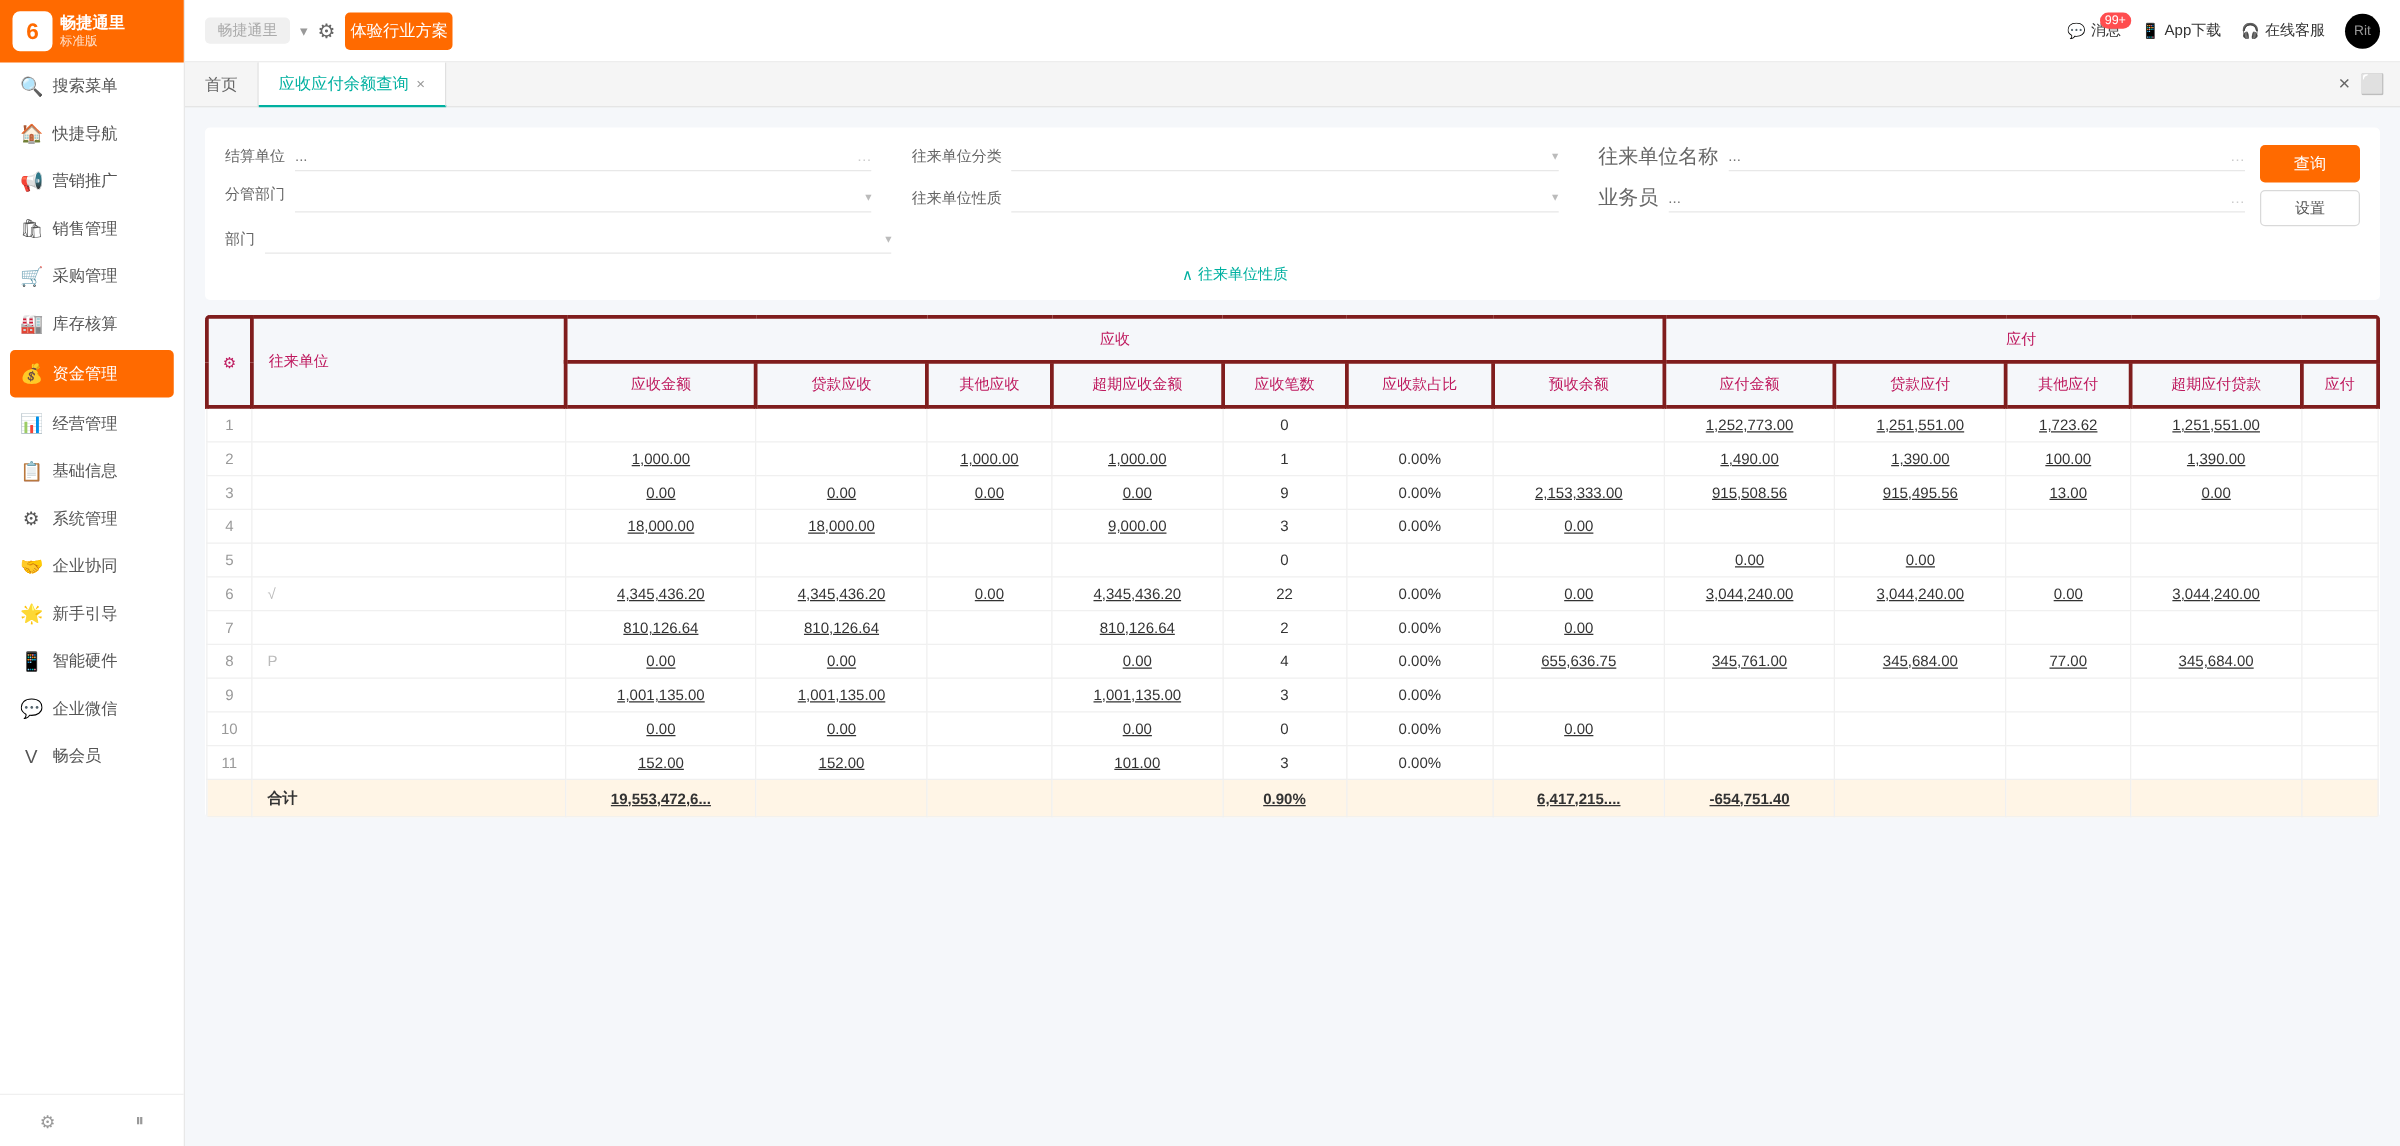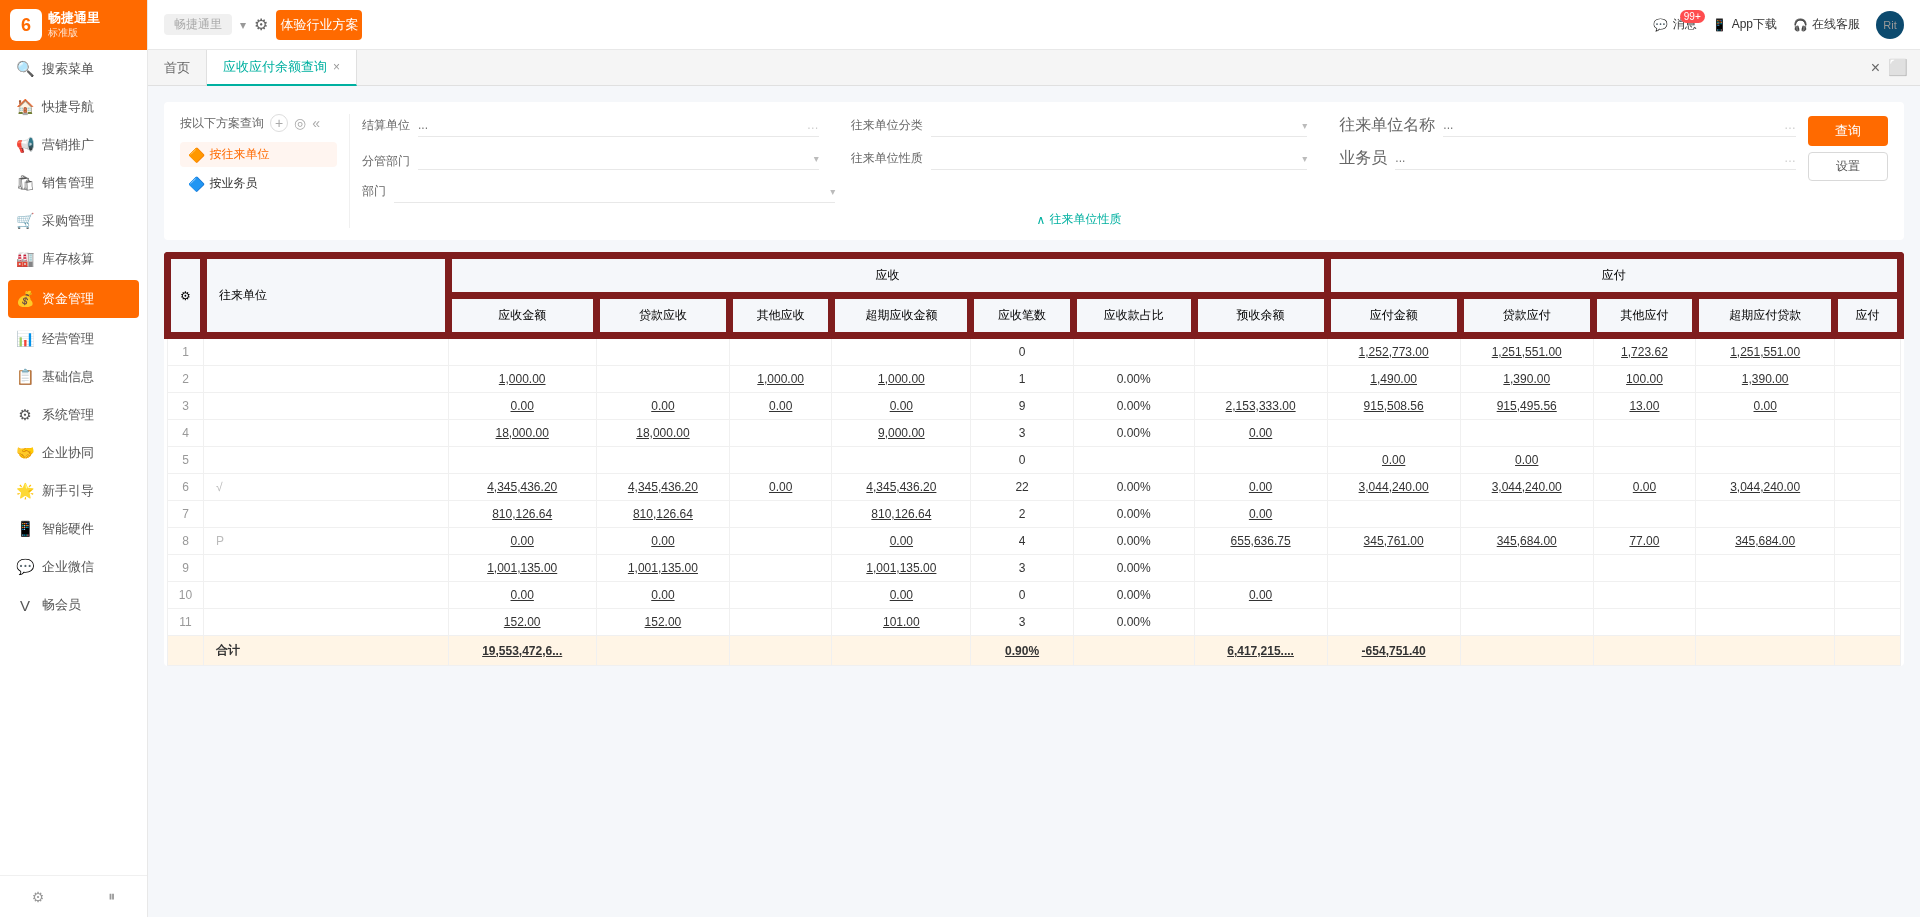--- a/index.html
+++ b/index.html
@@ -55,21 +55,21 @@
     .filter-area { background: #fff; border-radius: 4px; padding: 12px 16px; margin-bottom: 12px; }
     .scheme-item { display: flex; align-items: center; gap: 4px; padding: 4px 8px; border-radius: 4px; cursor: pointer; font-size: 12px; }
     .scheme-item.active { color: #ff6a00; background: #fff5f0; }
     .collapse-btn { color: #00b0a0; font-size: 12px; cursor: pointer; display: flex; align-items: center; gap: 4px; justify-content: center; margin-top: 8px; }
     .btn-query { background: #ff6a00; color: #fff; border: none; padding: 6px 20px; border-radius: 4px; cursor: pointer; font-size: 13px; }
     .btn-settings { background: #fff; border: 1px solid #d9d9d9; padding: 5px 16px; border-radius: 4px; cursor: pointer; font-size: 12px; color: #555; }
 
     
     .table-container { background: #fff; border-radius: 4px; overflow: auto; }
     .data-table { width: 100%; border-collapse: collapse; font-size: 12px; min-width: 1200px; }
-    .data-table th { background: #f5f7fa; border: 7px solid #7f1d1d; padding: 8px 6px; text-align: center; font-weight: normal; color: #000000; white-space: nowrap; }
+    .data-table th { background: #f5f7fa; border: 3px solid #7f1d1d; padding: 8px 6px; text-align: center; font-weight: normal; color: #be185d; white-space: nowrap; }
     .data-table td { border: 1px solid #f0f0f0; padding: 6px 8px; text-align: center; color: #333; white-space: nowrap; }
     .data-table td.number { text-decoration: underline; color: #333; cursor: pointer; }
     .data-table td.row-num { color: #999; }
     .data-table tr.total-row td { background: #fff5e6; font-weight: bold; }
     .th-ar { background: #e8f4f3; color: #00897b; }
     .th-ap { background: #e8f0fa; color: #1565c0; }
     .col-partner { text-align: left; padding-left: 12px; }
     .negative { color: #e53935; }
 
     
@@ -172,21 +172,21 @@
         <span class="header-notice-badge">99+</span>
       </div>
       <div style="display:flex;align-items:center;gap:4px;">
         <span>📱</span>
         <span>App下载</span>
       </div>
       <div style="display:flex;align-items:center;gap:4px;">
         <span>🎧</span>
         <span>在线客服</span>
       </div>
-      <div style="background:#0c4a6e;border-radius:50%;width:28px;height:28px;display:flex;align-items:center;justify-content:center;font-size:11px;color:#999;">Rit</div>
+      <div style="background:#000000;border-radius:50%;width:28px;height:28px;display:flex;align-items:center;justify-content:center;font-size:11px;color:#999;">Rit</div>
     </div>
   </div>
 
   <div class="tab-bar">
     <div class="tab-item">
       <span>首页</span>
     </div>
     <div class="tab-item active">
       <span>应收应付余额查询</span>
       <span class="tab-close">×</span>
@@ -197,36 +197,20 @@
     </div>
   </div>
 
   <div class="page-content">
     <div class="page-inner">
 
 
       <div class="filter-area">
         <div style="display:flex; gap:12px;">
 
-          <div style="width:170px; flex-shrink:0; border-right:1px solid #f0f0f0; padding-right:12px;">
-            <div style="display:flex; align-items:center; gap:6px; margin-bottom:10px;">
-              <span style="font-size:12px; color:#666;">按以下方案查询</span>
-              <span style="width:18px;height:18px;border:1px solid #ddd;border-radius:50%;display:flex;align-items:center;justify-content:center;cursor:pointer;font-size:14px;color:#aaa;">+</span>
-              <span style="font-size:14px;color:#aaa;cursor:pointer;">◎</span>
-              <span style="font-size:14px;color:#aaa;cursor:pointer;">«</span>
-            </div>
-            <div class="scheme-item active">
-              <span style="color:#ff6a00;font-size:14px;">🔶</span>
-              <span>按往来单位</span>
-            </div>
-            <div class="scheme-item" style="margin-top:4px;">
-              <span style="color:#ccc;font-size:14px;">🔷</span>
-              <span>按业务员</span>
-            </div>
-          </div>
 
           <div style="flex:1;">
 
             <div style="display:flex; gap:0; align-items:center; margin-bottom:10px;">
               <div style="flex:1; display:flex; align-items:center; gap:8px;">
                 <span style="font-size:12px;color:#666;white-space:nowrap;">结算单位</span>
                 <div style="flex:1;border-bottom:1px solid #e8e8e8;padding:4px 0;display:flex;align-items:center;min-width:120px;">
                   <input type="text" style="border: none; outline: none; font-size: 12px; width: 100%;" placeholder="...">
                   <span style="color:#ccc;">…</span>
                 </div>
@@ -243,21 +227,21 @@
               <div style="flex:1; display:flex; align-items:center; gap:8px;">
                 <span style="font-size:16px;color:#666;white-space:nowrap;">往来单位名称</span>
                 <div style="flex:1;border-bottom:1px solid #e8e8e8;padding:4px 0;display:flex;align-items:center;min-width:120px;">
                   <input type="text" style="border: none; outline: none; font-size: 12px; width: 100%;" placeholder="...">
                   <span style="color:#ccc;">…</span>
                 </div>
               </div>
             </div>
 
             <div style="display:flex; gap:0; align-items:center; margin-bottom:10px;">
-              <div style="flex:1; display:flex; align-items:flex-end; gap:8px;">
+              <div style="flex:1; display:flex; align-items:flex-start; gap:8px;">
                 <span style="font-size:12px;color:#666;white-space:nowrap;">分管部门</span>
                 <div style="flex:1;border-bottom:1px solid #e8e8e8;padding:4px 0;display:flex;align-items:center;min-width:120px;">
                   <input type="text" style="border: none; outline: none; font-size: 12px; width: 100%;">
                   <span style="color:#bbb;font-size:10px;">▾</span>
                 </div>
               </div>
               <div style="width:32px;"></div>
               <div style="flex:1; display:flex; align-items:center; gap:8px;">
                 <span style="font-size:12px;color:#666;white-space:nowrap;">往来单位性质</span>
                 <div style="flex:1;border-bottom:1px solid #e8e8e8;padding:4px 0;display:flex;align-items:center;min-width:120px;">

